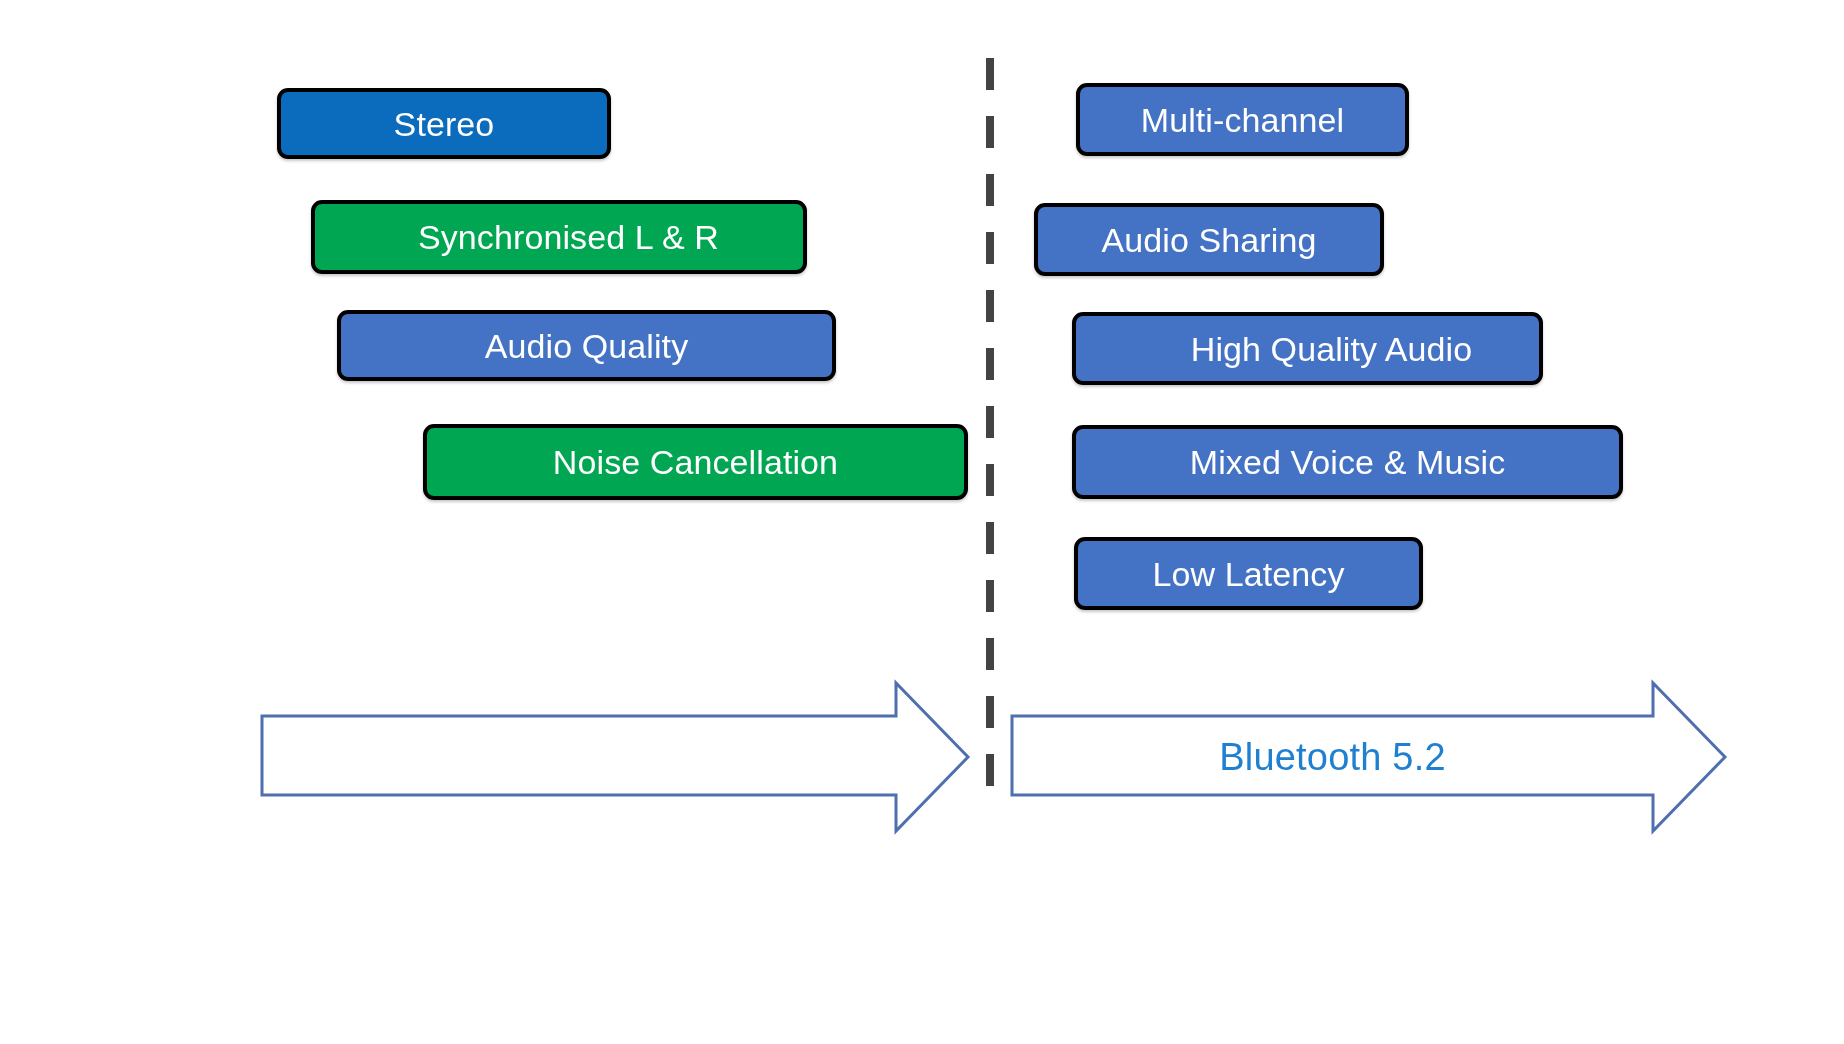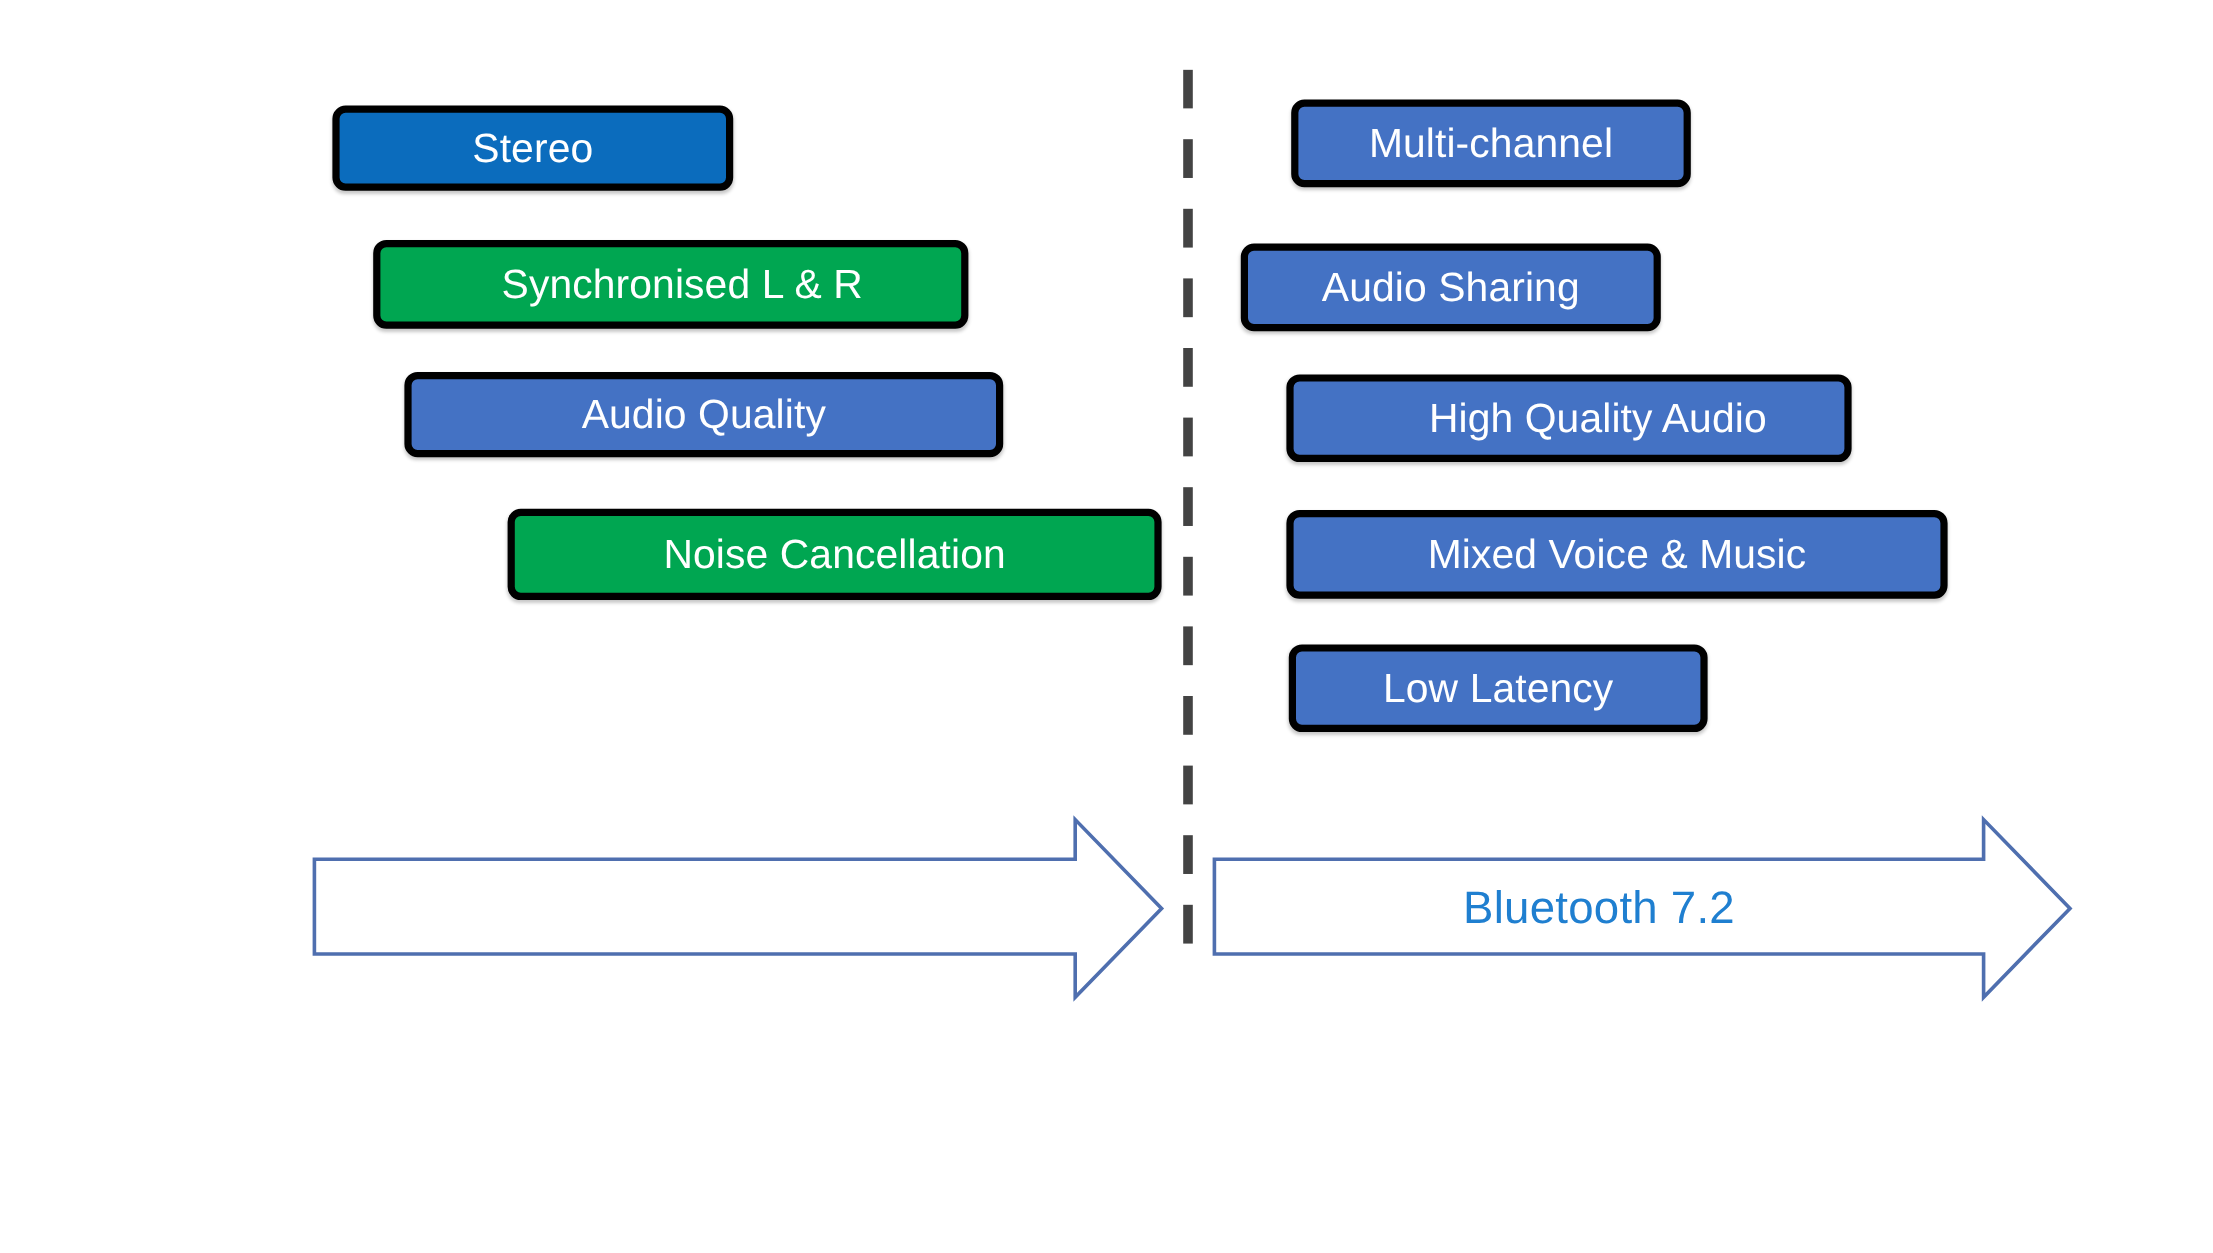--- a/index.html
+++ b/index.html
@@ -19,21 +19,21 @@
     height: 1044px;
     background: #ffffff;
     overflow: hidden;
   }
 
   
   .pill {
     position: absolute;
     box-sizing: border-box;
     border-radius: 11px;
-    border: 6px solid #000000;
+    border: 4px solid #000000;
     display: flex;
     align-items: center;
     justify-content: center;
     color: #ffffff;
     font-size: 34px;
     font-weight: 400;
     letter-spacing: .1px;
     line-height: 1;
     text-align: center;
     white-space: nowrap;
@@ -152,20 +152,20 @@
   <div id="arrows">
       <div class="arrow-wrap" style="left: 262px; width: 706px;">
         <svg viewBox="0 0 706 152" preserveAspectRatio="none">
           <polygon points="0,35 634,35 634,2 706,76 634,150 634,114 0,114" fill="#ffffff" stroke="#4F6FAF" stroke-width="3" stroke-linejoin="miter"></polygon>
         </svg>
       </div>
       <div class="arrow-wrap" style="left: 1012px; width: 713px;">
         <svg viewBox="0 0 713 152" preserveAspectRatio="none">
           <polygon points="0,35 641,35 641,2 713,76 641,150 641,114 0,114" fill="#ffffff" stroke="#4F6FAF" stroke-width="3" stroke-linejoin="miter"></polygon>
         </svg>
-        <div class="arrow-label" style="left: 0px; width: 641px;">Bluetooth 7.2</div>
+        <div class="arrow-label" style="left: 0px; width: 641px;">Bluetooth 5.2</div>
       </div>
     </div>
 
   <div id="legend-row">
     </div>
 
 </div>
 
 </body></html>

